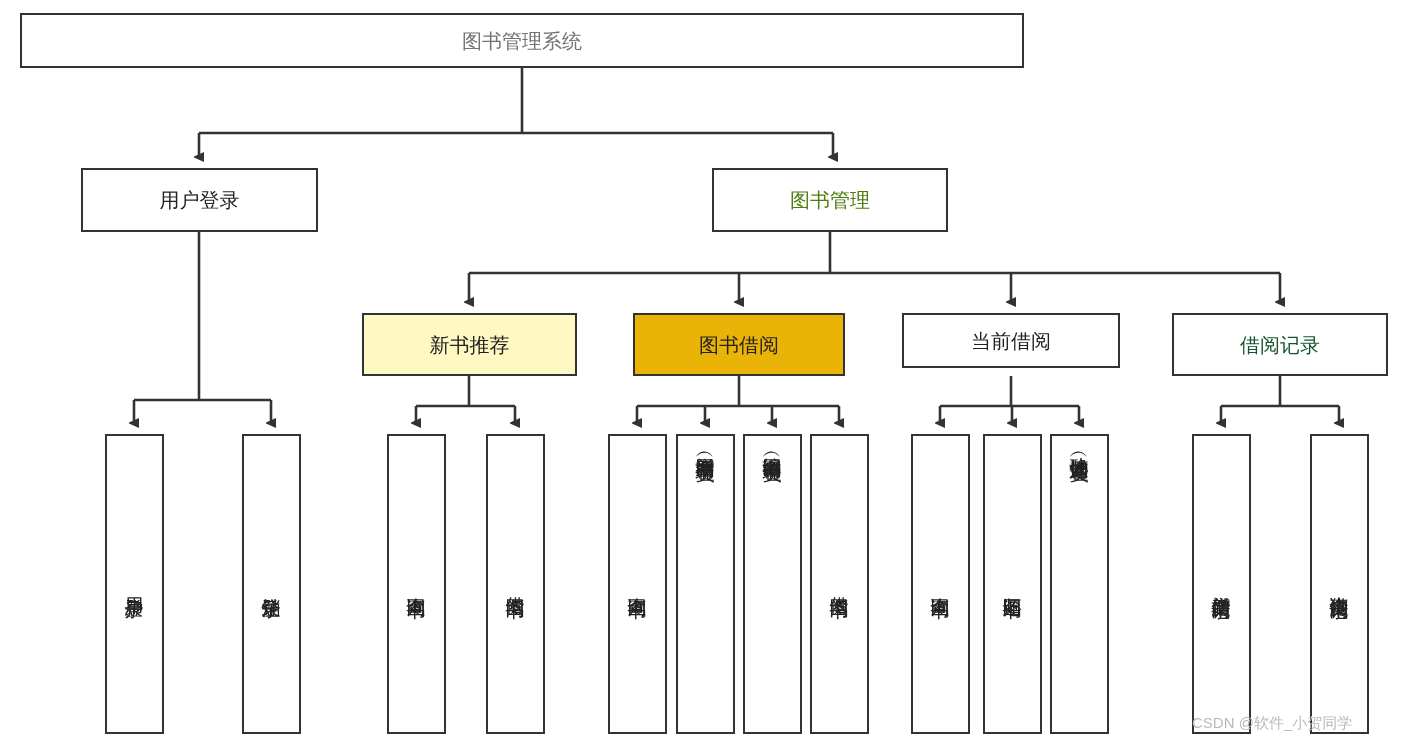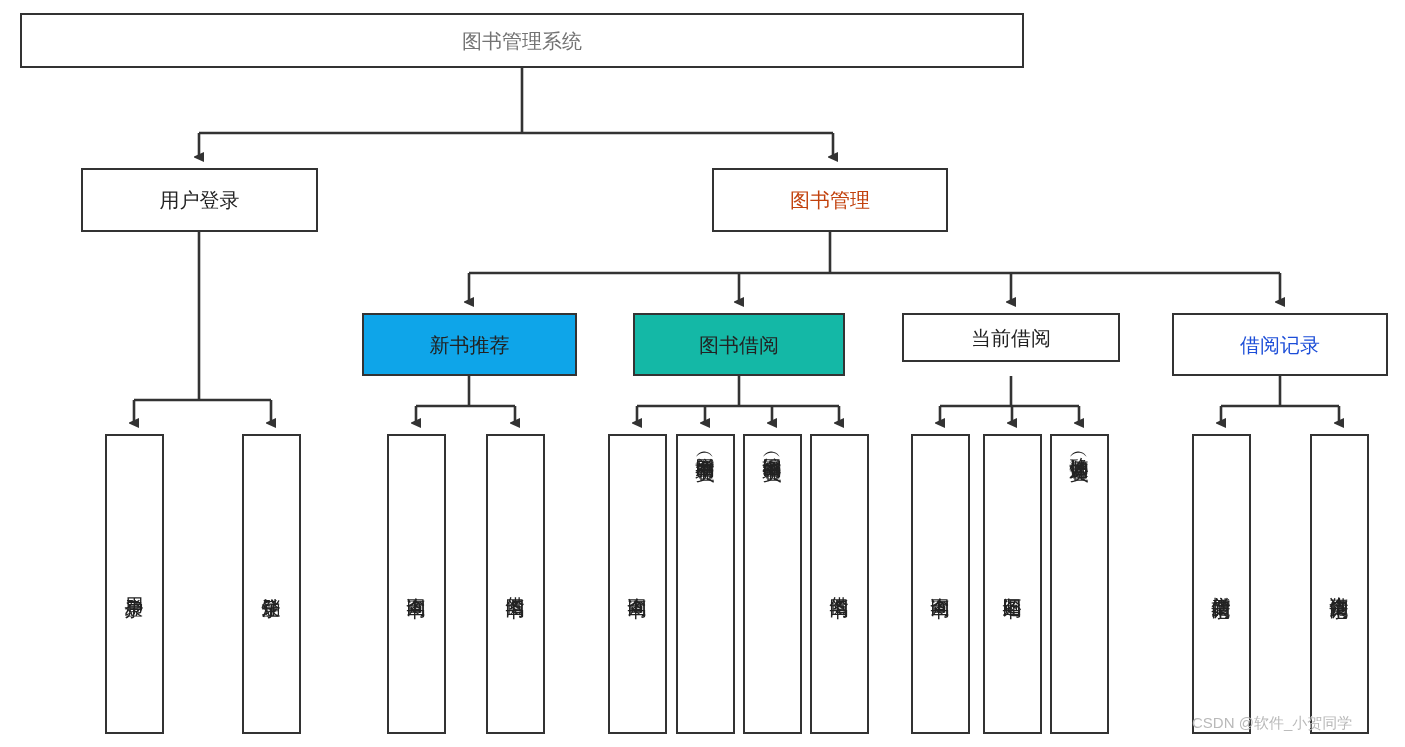--- a/index.html
+++ b/index.html
@@ -69,26 +69,26 @@
       <path d="M1280,376 L1280,406"></path>
       <path d="M1221,406 L1339,406"></path>
       <path d="M1221,406 L1221,423" marker-end="url(#arrow)"></path>
       <path d="M1339,406 L1339,423" marker-end="url(#arrow)"></path>
     </g>
   </svg>
 
   <div class="node h" style="left: 20px; top: 13px; width: 1004px; height: 55px; border-color: rgb(51, 51, 51); background: rgb(255, 255, 255); color: #737373;">图书管理系统</div>
 
   <div class="node h" style="left: 81px; top: 168px; width: 237px; height: 64px; border-color: rgb(51, 51, 51); background: rgb(255, 255, 255); color: rgb(34, 34, 34);">用户登录</div>
-  <div class="node h" style="left: 712px; top: 168px; width: 236px; height: 64px; border-color: rgb(51, 51, 51); background: rgb(255, 255, 255); color: #c2410c;">图书管理</div>
+  <div class="node h" style="left: 712px; top: 168px; width: 236px; height: 64px; border-color: rgb(51, 51, 51); background: rgb(255, 255, 255); color: #4d7c0f;">图书管理</div>
 
-  <div class="node h" style="left: 362px; top: 313px; width: 215px; height: 63px; border-color: rgb(51, 51, 51); background: #0ea5e9; color: rgb(34, 34, 34);">新书推荐</div>
-  <div class="node h" style="left: 633px; top: 313px; width: 212px; height: 63px; border-color: rgb(51, 51, 51); background: #14b8a6; color: rgb(34, 34, 34);">图书借阅</div>
-  <div class="node h" style="left: 902px; top: 313px; width: 218px; height: 49px; border-color: rgb(51, 51, 51); background: rgb(255, 255, 255); color: rgb(34, 34, 34);">当前借阅</div>
-  <div class="node h" style="left: 1172px; top: 313px; width: 216px; height: 63px; border-color: rgb(51, 51, 51); background: rgb(255, 255, 255); color: #1d4ed8;">借阅记录</div>
+  <div class="node h" style="left: 362px; top: 313px; width: 215px; height: 63px; border-color: rgb(51, 51, 51); background: #fef9c3; color: rgb(34, 34, 34);">新书推荐</div>
+  <div class="node h" style="left: 633px; top: 313px; width: 212px; height: 63px; border-color: rgb(51, 51, 51); background: #eab308; color: rgb(34, 34, 34);">图书借阅</div>
+  <div class="node h" style="left: 902px; top: 313px; width: 218px; height: 55px; border-color: rgb(51, 51, 51); background: rgb(255, 255, 255); color: rgb(34, 34, 34);">当前借阅</div>
+  <div class="node h" style="left: 1172px; top: 313px; width: 216px; height: 63px; border-color: rgb(51, 51, 51); background: rgb(255, 255, 255); color: #14532d;">借阅记录</div>
 
   <div class="node v" style="left: 105px; top: 434px; width: 59px; height: 300px; border-color: rgb(51, 51, 51); background: rgb(255, 255, 255); color: rgb(34, 34, 34);">用户登录</div>
   <div class="node v" style="left: 242px; top: 434px; width: 59px; height: 300px; border-color: rgb(51, 51, 51); background: rgb(255, 255, 255); color: rgb(34, 34, 34);">注销登录</div>
   <div class="node v" style="left: 387px; top: 434px; width: 59px; height: 300px; border-color: rgb(51, 51, 51); background: rgb(255, 255, 255); color: rgb(34, 34, 34);">查询图书</div>
   <div class="node v" style="left: 486px; top: 434px; width: 59px; height: 300px; border-color: rgb(51, 51, 51); background: rgb(255, 255, 255); color: rgb(34, 34, 34);">借阅图书</div>
   <div class="node v" style="left: 608px; top: 434px; width: 59px; height: 300px; border-color: rgb(51, 51, 51); background: rgb(255, 255, 255); color: rgb(34, 34, 34);">查询图书</div>
   <div class="node v toptext" style="left: 676px; top: 434px; width: 59px; height: 300px; border-color: rgb(51, 51, 51); background: rgb(255, 255, 255); color: rgb(34, 34, 34);">新增图书（管理员）</div>
   <div class="node v toptext" style="left: 743px; top: 434px; width: 59px; height: 300px; border-color: rgb(51, 51, 51); background: rgb(255, 255, 255); color: rgb(34, 34, 34);">编辑图书（管理员）</div>
   <div class="node v" style="left: 810px; top: 434px; width: 59px; height: 300px; border-color: rgb(51, 51, 51); background: rgb(255, 255, 255); color: rgb(34, 34, 34);">借阅图书</div>
   <div class="node v" style="left: 911px; top: 434px; width: 59px; height: 300px; border-color: rgb(51, 51, 51); background: rgb(255, 255, 255); color: rgb(34, 34, 34);">查询图书</div>

